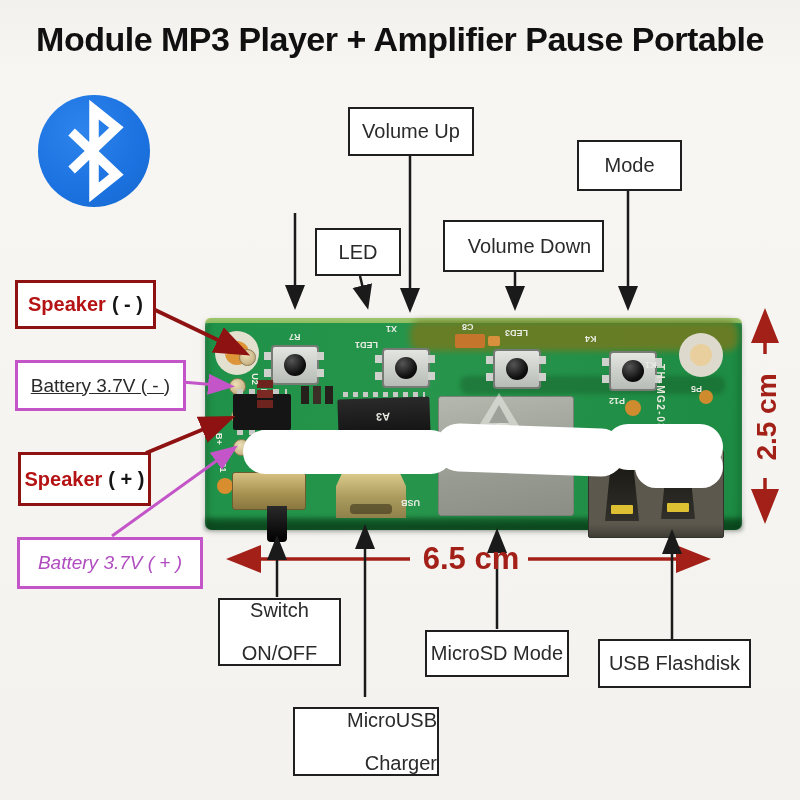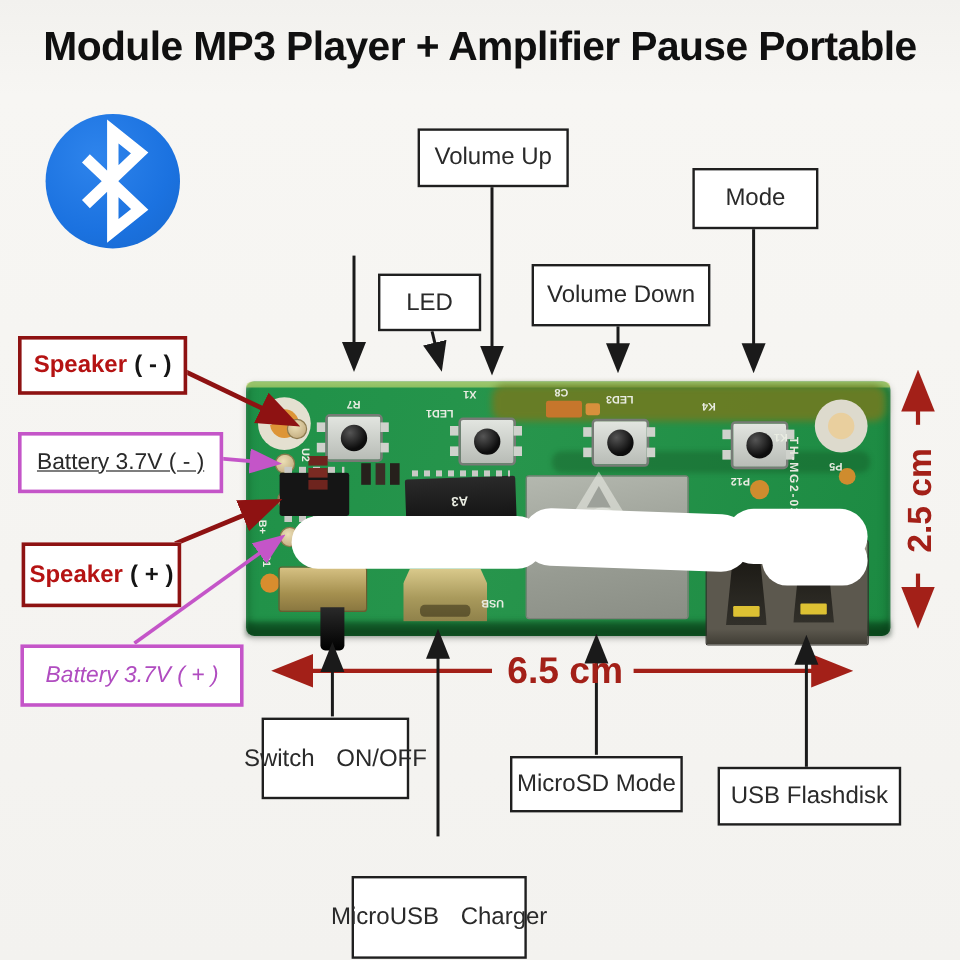--- a/index.html
+++ b/index.html
@@ -8,21 +8,21 @@
          background:linear-gradient(180deg,#f2f1ee 0%,#f7f6f3 10%,#f5f4f1 60%,#f3f2ef 100%);}
   #page-title{position:absolute;left:0;top:20px;width:800px;text-align:center;
          font-size:34px;font-weight:700;color:#101010;letter-spacing:-0.5px;}
   
   #bt{position:absolute;left:38px;top:95px;width:112px;height:112px;border-radius:50%;
       background:radial-gradient(circle at 38% 32%,#2e84ec,#1b72e0 60%,#1767cc);}
   #bt svg{position:absolute;left:0;top:0;width:112px;height:112px;}
   
   .box{position:absolute;background:#fff;border:2px solid #1f1f1f;display:flex;
        align-items:center;justify-content:center;font-size:20px;color:#2a2a2a;text-align:center;}
-  .box.two{flex-direction:row;line-height:25px;gap:18px;}
+  .box.two{flex-direction:column;line-height:25px;gap:18px;}
   .red-box{border:3px solid #8e1212;font-weight:700;}
   .red-box .word{color:#b51313;}
   .red-box .sign{color:#151515;margin-left:6px;}
   .mag-box{border:3px solid #c455c8;}
   #battery-pos-box{color:#b04cc0;font-style:italic;}
   
   .dim{position:absolute;color:#a32018;font-weight:700;text-align:center;}
   #dim-w{left:406px;top:541px;width:130px;font-size:31px;}
   #dim-h{left:700px;top:403px;width:130px;height:28px;font-size:28px;transform:rotate(-90deg);}
   
@@ -190,21 +190,21 @@
 
   <div class="box" style="left:348px;top:107px;width:122px;height:45px;">
     <span>Volume Up</span>
   </div>
   <div class="box" style="left:577px;top:140px;width:101px;height:47px;">
     <span>Mode</span>
   </div>
   <div class="box" style="left:315px;top:228px;width:82px;height:44px;">
     <span>LED</span>
   </div>
-  <div class="box" style="left:443px;top:220px;width:145px;height:48px;">
+  <div class="box" style="left:443px;top:220px;width:145px;height:48px;padding-left:12px;">
     <span>Volume Down</span>
   </div>
 
   <div class="box red-box" style="left:15px;top:280px;width:135px;height:43px;">
     <span class="word">Speaker</span>
     <span class="sign">( - )</span>
   </div>
   <div class="box mag-box" style="left:15px;top:360px;width:165px;height:45px;font-size:19px;text-decoration:underline;">
     <span>Battery 3.7V ( - )</span>
   </div>
@@ -213,21 +213,21 @@
     <span class="sign">( + )</span>
   </div>
   <div class="box mag-box" id="battery-pos-box" style="left:17px;top:537px;width:180px;height:46px;font-size:19px;">
     <span>Battery 3.7V ( + )</span>
   </div>
 
   <div class="box two" style="left:218px;top:598px;width:119px;height:64px;">
     <div>Switch</div>
     <div>ON/OFF</div>
   </div>
-  <div class="box two" style="left:293px;top:730px;width:142px;height:65px;">
+  <div class="box two" style="left:293px;top:707px;width:142px;height:65px;align-items:flex-end;">
     <div>MicroUSB</div>
     <div>Charger</div>
   </div>
   <div class="box" style="left:425px;top:630px;width:140px;height:43px;">
     <span>MicroSD Mode</span>
   </div>
   <div class="box" style="left:598px;top:639px;width:149px;height:45px;">
     <span>USB Flashdisk</span>
   </div>
 

